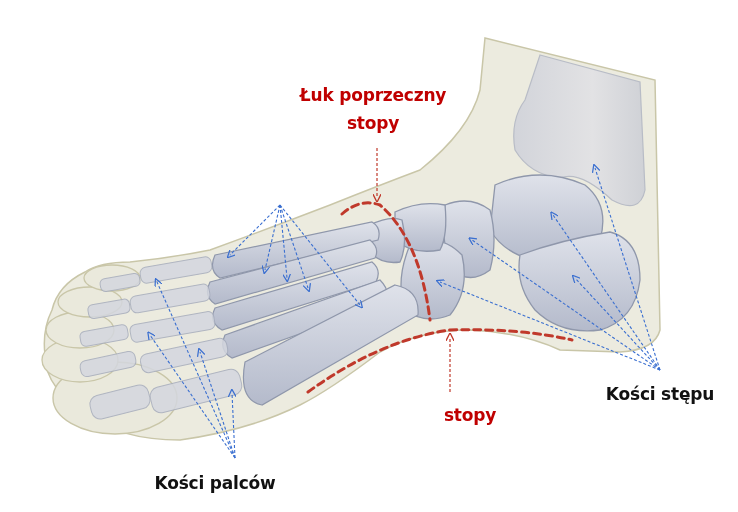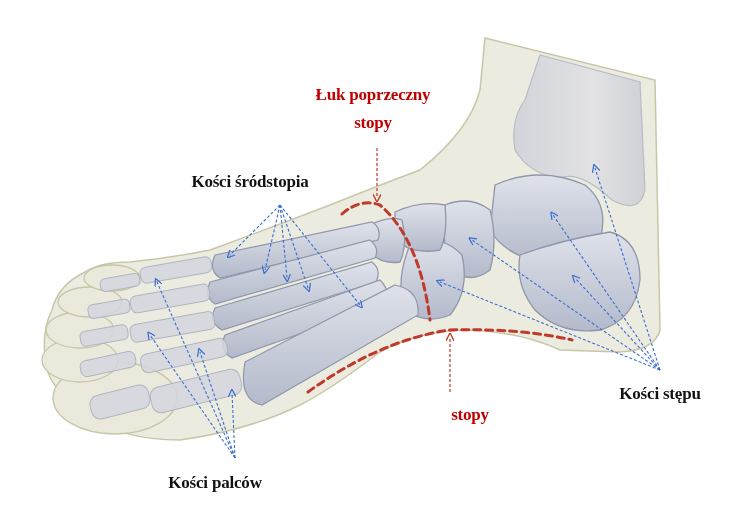--- a/index.html
+++ b/index.html
@@ -1,17 +1,17 @@
 <!DOCTYPE html>
 <html><head>
   <meta charset="utf-8">
   <style>
     html, body { margin: 0; padding: 0; background: #ffffff; }
     body { width: 738px; height: 512px; position: relative; overflow: hidden; font-family: "DejaVu Sans", "Liberation Sans", sans-serif; }
-    #stage { position: absolute; left: 0; top: 0; width: 738px; height: 457px; font-family: Liberation Serif, serif; }
+    #stage { position: absolute; left: 0; top: 0; width: 738px; height: 457px; }
     svg.foot { position: absolute; left: 0; top: 0; }
     .label { position: absolute; font-weight: bold; font-size: 17px; line-height: 22px; text-align: center; white-space: nowrap; letter-spacing: -0.2px; }
     .label.black { color: #111111; }
     .label.red { color: #c00000; }
     .label span { display: block; }
   </style>
 </head>
 <body>
 
 <div id="stage">
@@ -116,21 +116,20 @@
       <line x1="660" y1="370" x2="440" y2="282" marker-end="url(#arrowBlue)"></line>
       <line x1="660" y1="370" x2="575" y2="278" marker-end="url(#arrowBlue)"></line>
     </g>
   </svg>
 
   <div class="label red" style="left:278px; top:84px; width:190px;">
     <span>Łuk poprzeczny</span>
     <span style="margin-top:6px;">stopy</span>
   </div>
 
-  <div class="label black" style="left:160px; top:171px; width:180px;">Kości śródstopia</div>
 
   <div class="label red" style="left:385px; top:398px; width:170px;">
     <span style="margin-top:6px;">stopy</span>
   </div>
 
   <div class="label black" style="left:140px; top:472px; width:150px;">Kości palców</div>
 
   <div class="label black" style="left:595px; top:383px; width:130px;">Kości stępu</div>
 
 </div>

